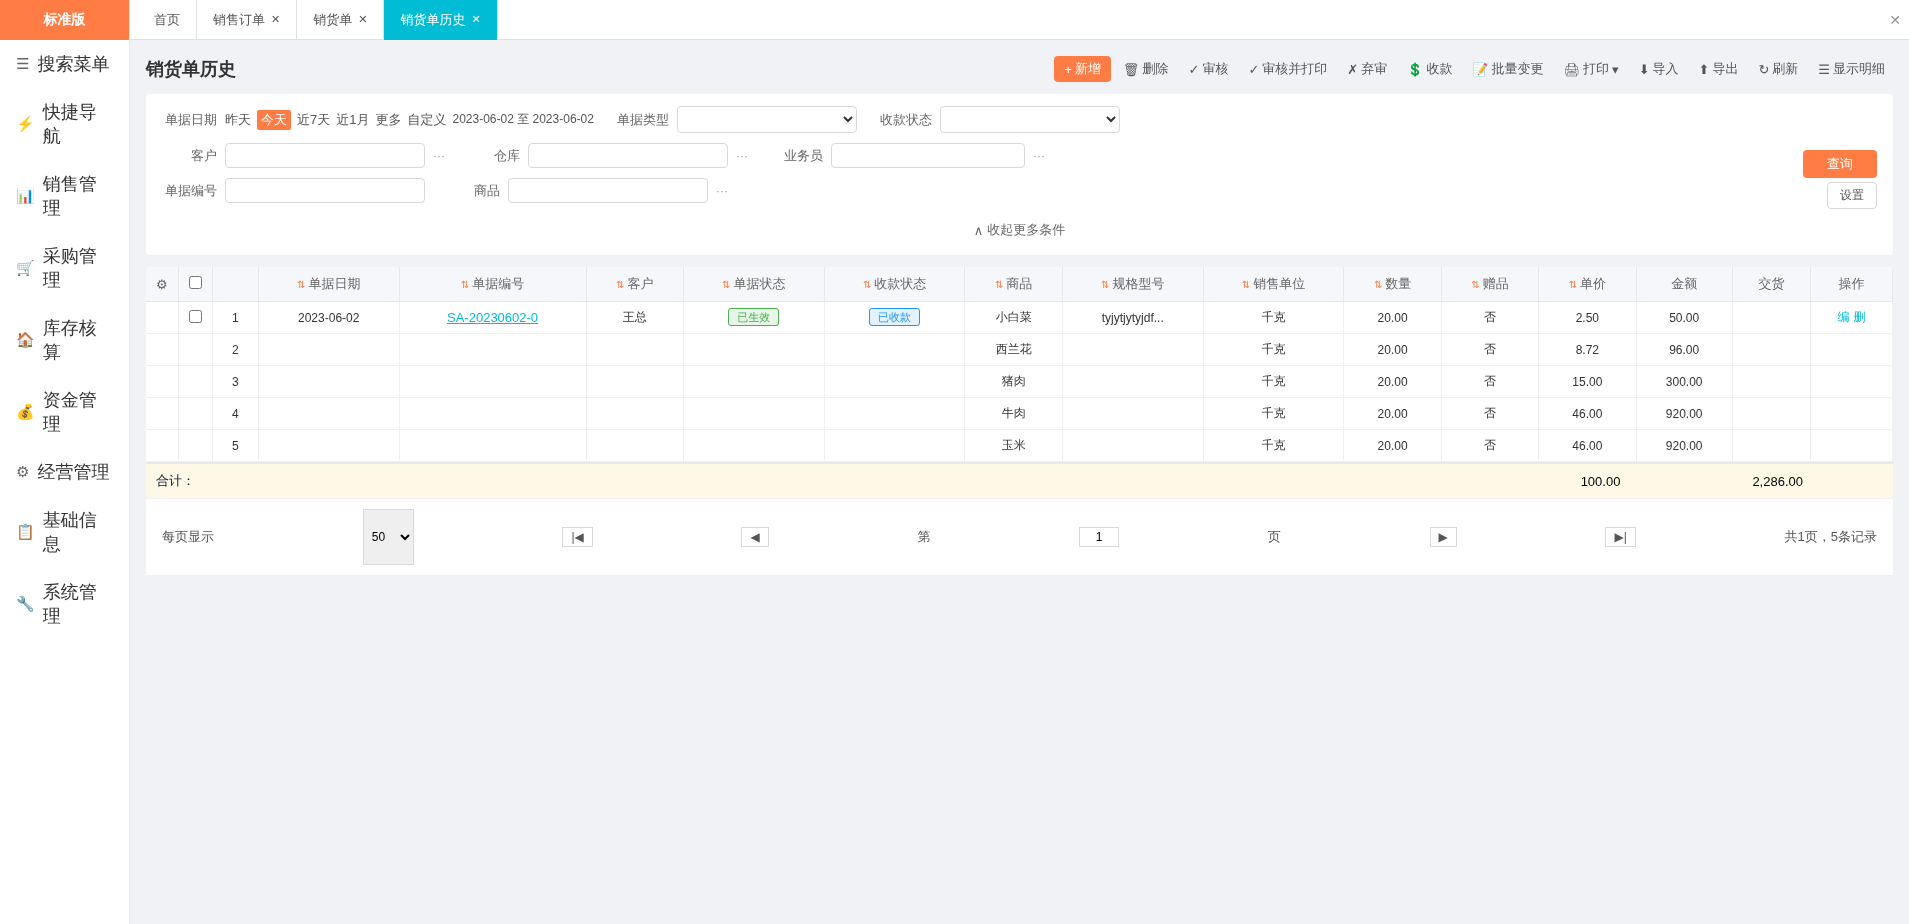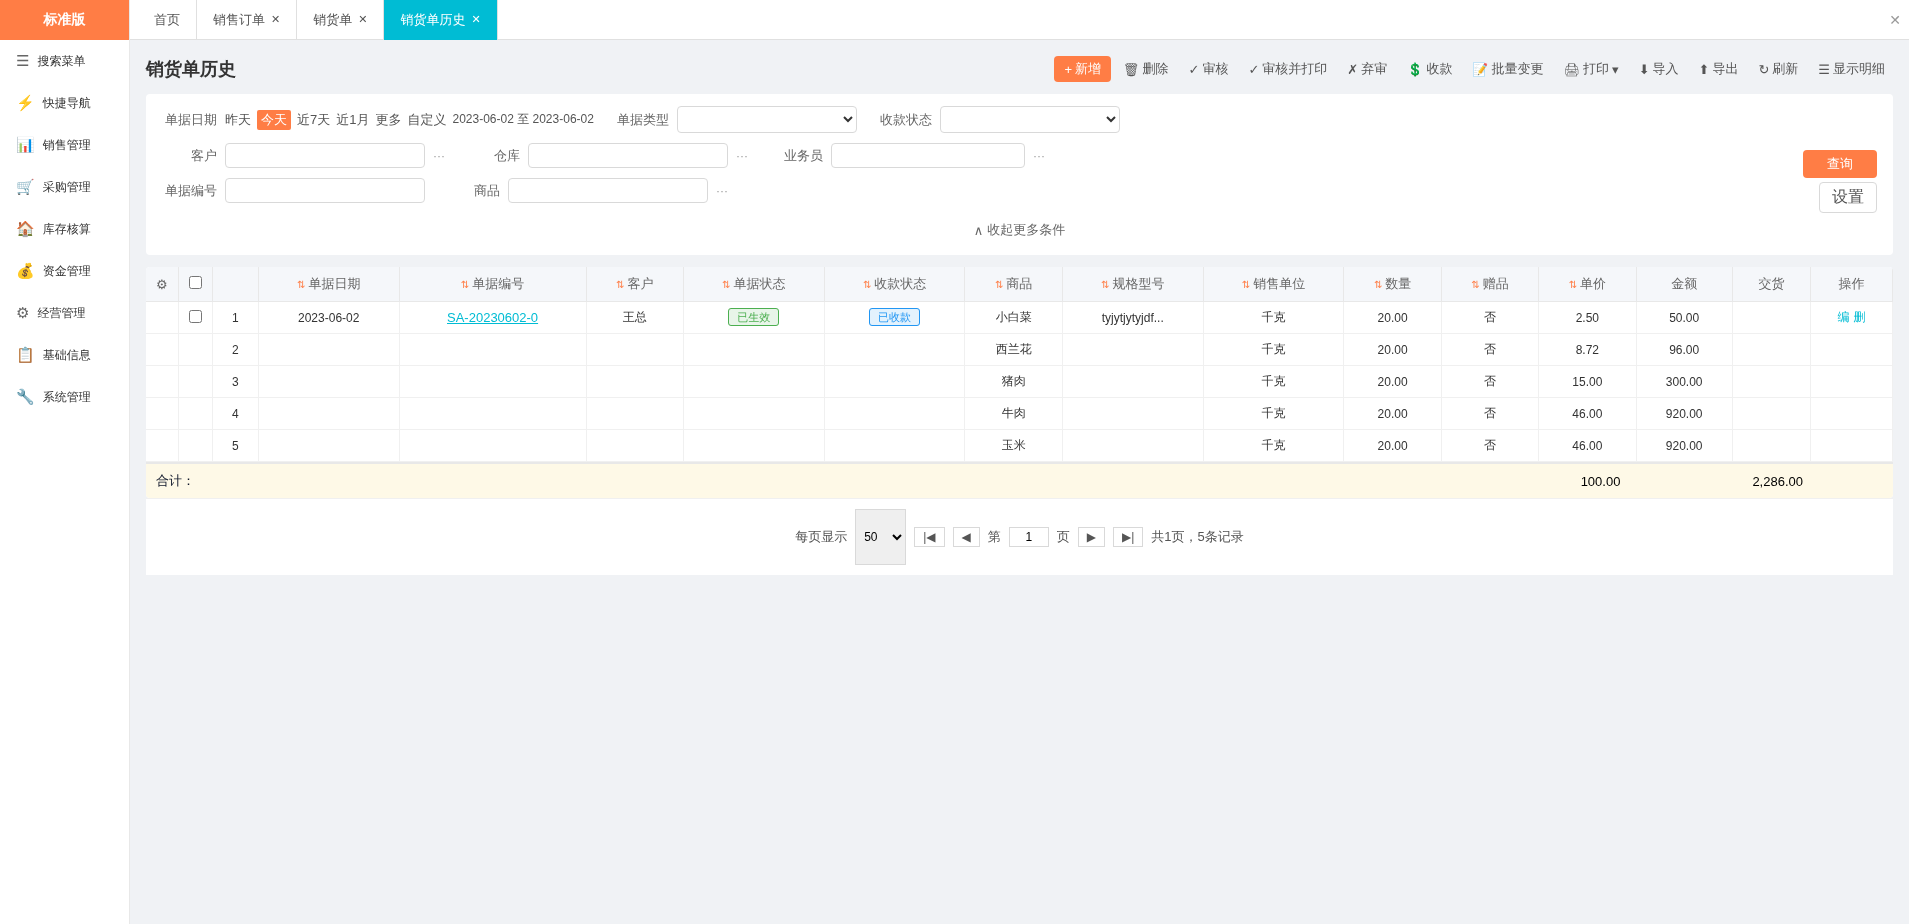--- a/index.html
+++ b/index.html
@@ -3,21 +3,21 @@
   <meta charset="utf-8">
   <style>
     * { box-sizing: border-box; margin: 0; padding: 0; font-family: 'Microsoft YaHei', Arial, sans-serif; font-size: 13px; }
     body { display: flex; height: 924px; overflow: hidden; background: #f5f5f5; }
 
     
     .sidebar { width: 130px; background: #fff; border-right: 1px solid #e8e8e8; display: flex; flex-direction: column; }
     .sidebar-logo { height: 40px; background: #ff7d45; display: flex; align-items: center; justify-content: center; color: white; font-size: 14px; font-weight: bold; }
     .sidebar-item { display: flex; align-items: center; padding: 12px 16px; color: #333; cursor: pointer; gap: 8px; }
     .sidebar-item .icon { font-size: 15px; color: #666; }
-    .sidebar-item span { font-size: 12px; }
+    .sidebar-item span { font-size: 18px; }
 
     
     .main { flex: 1; display: flex; flex-direction: column; overflow: hidden; }
 
     
     .tabbar { display: flex; align-items: center; background: #fff; border-bottom: 1px solid #e0e0e0; height: 40px; padding: 0 8px; }
     .tab { display: flex; align-items: center; padding: 0 16px; height: 43px; border-right: 1px solid #e0e0e0; color: #555; cursor: pointer; gap: 6px; font-size: 13px; }
     .tab.active { background: #00bcd4; color: white; }
     .tab .close-btn { font-size: 11px; cursor: pointer; }
     .tab:first-child { border-left: none; }
@@ -43,21 +43,21 @@
     .filter-input-wide { min-width: 200px; }
     .filter-select { border: 1px solid #d9d9d9; border-radius: 4px; padding: 4px 8px; min-width: 180px; color: #333; background: white; }
     .date-range { display: flex; align-items: center; gap: 6px; font-size: 12px; }
     .date-link { color: #555; cursor: pointer; }
     .date-link.active { background: #ff7d45; color: white; border-radius: 2px; padding: 1px 4px; }
     .date-value { color: #555; font-size: 12px; }
     .dots-btn { color: #999; cursor: pointer; font-size: 12px; }
     .collapse-btn { display: flex; align-items: center; gap: 4px; color: #666; cursor: pointer; font-size: 12px; text-align: center; margin: 4px 0; }
     .collapse-row { display: flex; justify-content: center; margin-top: 4px; }
     .query-btn { background: #ff7d45; color: white; border: none; border-radius: 4px; padding: 5px 24px; cursor: pointer; font-size: 13px; margin-top: 44px; }
-    .settings-btn { background: white; color: #555; border: 1px solid #d9d9d9; border-radius: 4px; padding: 4px 12px; cursor: pointer; font-size: 16px; display: block; margin-top: 4px; }
+    .settings-btn { background: white; color: #555; border: 1px solid #d9d9d9; border-radius: 4px; padding: 4px 12px; cursor: pointer; font-size: 12px; display: block; margin-top: 4px; }
     .filter-actions { display: flex; flex-direction: column; align-items: flex-end; }
 
     
     .table-container { background: white; border-radius: 4px; overflow: hidden; }
     .data-table { width: 100%; border-collapse: collapse; }
     .data-table th { background: #f5f7fa; color: #666; font-weight: normal; padding: 8px 10px; border-bottom: 1px solid #e8e8e8; border-right: 1px solid #e8e8e8; text-align: center; font-size: 12px; white-space: nowrap; }
     .data-table td { padding: 7px 10px; border-bottom: 1px solid #f0f0f0; border-right: 1px solid #f0f0f0; text-align: center; color: #333; font-size: 12px; }
     .sort-icon { color: #ccc; font-size: 10px; }
     .sort-icon.active { color: #ff7d45; }
     .status-badge { border-radius: 3px; padding: 2px 8px; font-size: 11px; }
@@ -66,21 +66,21 @@
     .gear-col { width: 30px; }
     .checkbox-col { width: 30px; }
     .action-btn { color: #00bcd4; cursor: pointer; font-size: 12px; }
     .action-btn + .action-btn { margin-left: 4px; }
 
     
     .table-footer { background: #fef9e7; padding: 8px 10px; border-top: 2px solid #e8e8e8; display: flex; align-items: center; }
     .footer-label { color: #0f172a; margin-right: 20px; }
 
     
-    .pagination { display: flex; align-items: center; justify-content: center; padding: 10px 16px; background: white; border-top: 1px solid #f0f0f0; gap: 8px; font-size: 12px; color: #555; }
+    .pagination { display: flex; align-items: center; justify-content: space-between; padding: 10px 16px; background: white; border-top: 1px solid #f0f0f0; gap: 8px; font-size: 12px; color: #555; }
     .page-btn { border: 1px solid #d9d9d9; background: white; padding: 2px 8px; cursor: pointer; color: #555; font-size: 12px; }
     .page-input { border: 1px solid #d9d9d9; width: 40px; text-align: center; padding: 2px 4px; font-size: 12px; }
     .page-select { border: 1px solid #d9d9d9; padding: 19px 4px; font-size: 12px; }
 
     .th-inner { display: flex; align-items: center; justify-content: center; gap: 3px; }
 
     
     ::-webkit-scrollbar { width: 6px; height: 6px; }
     ::-webkit-scrollbar-thumb { background: #ccc; border-radius: 3px; }
 

